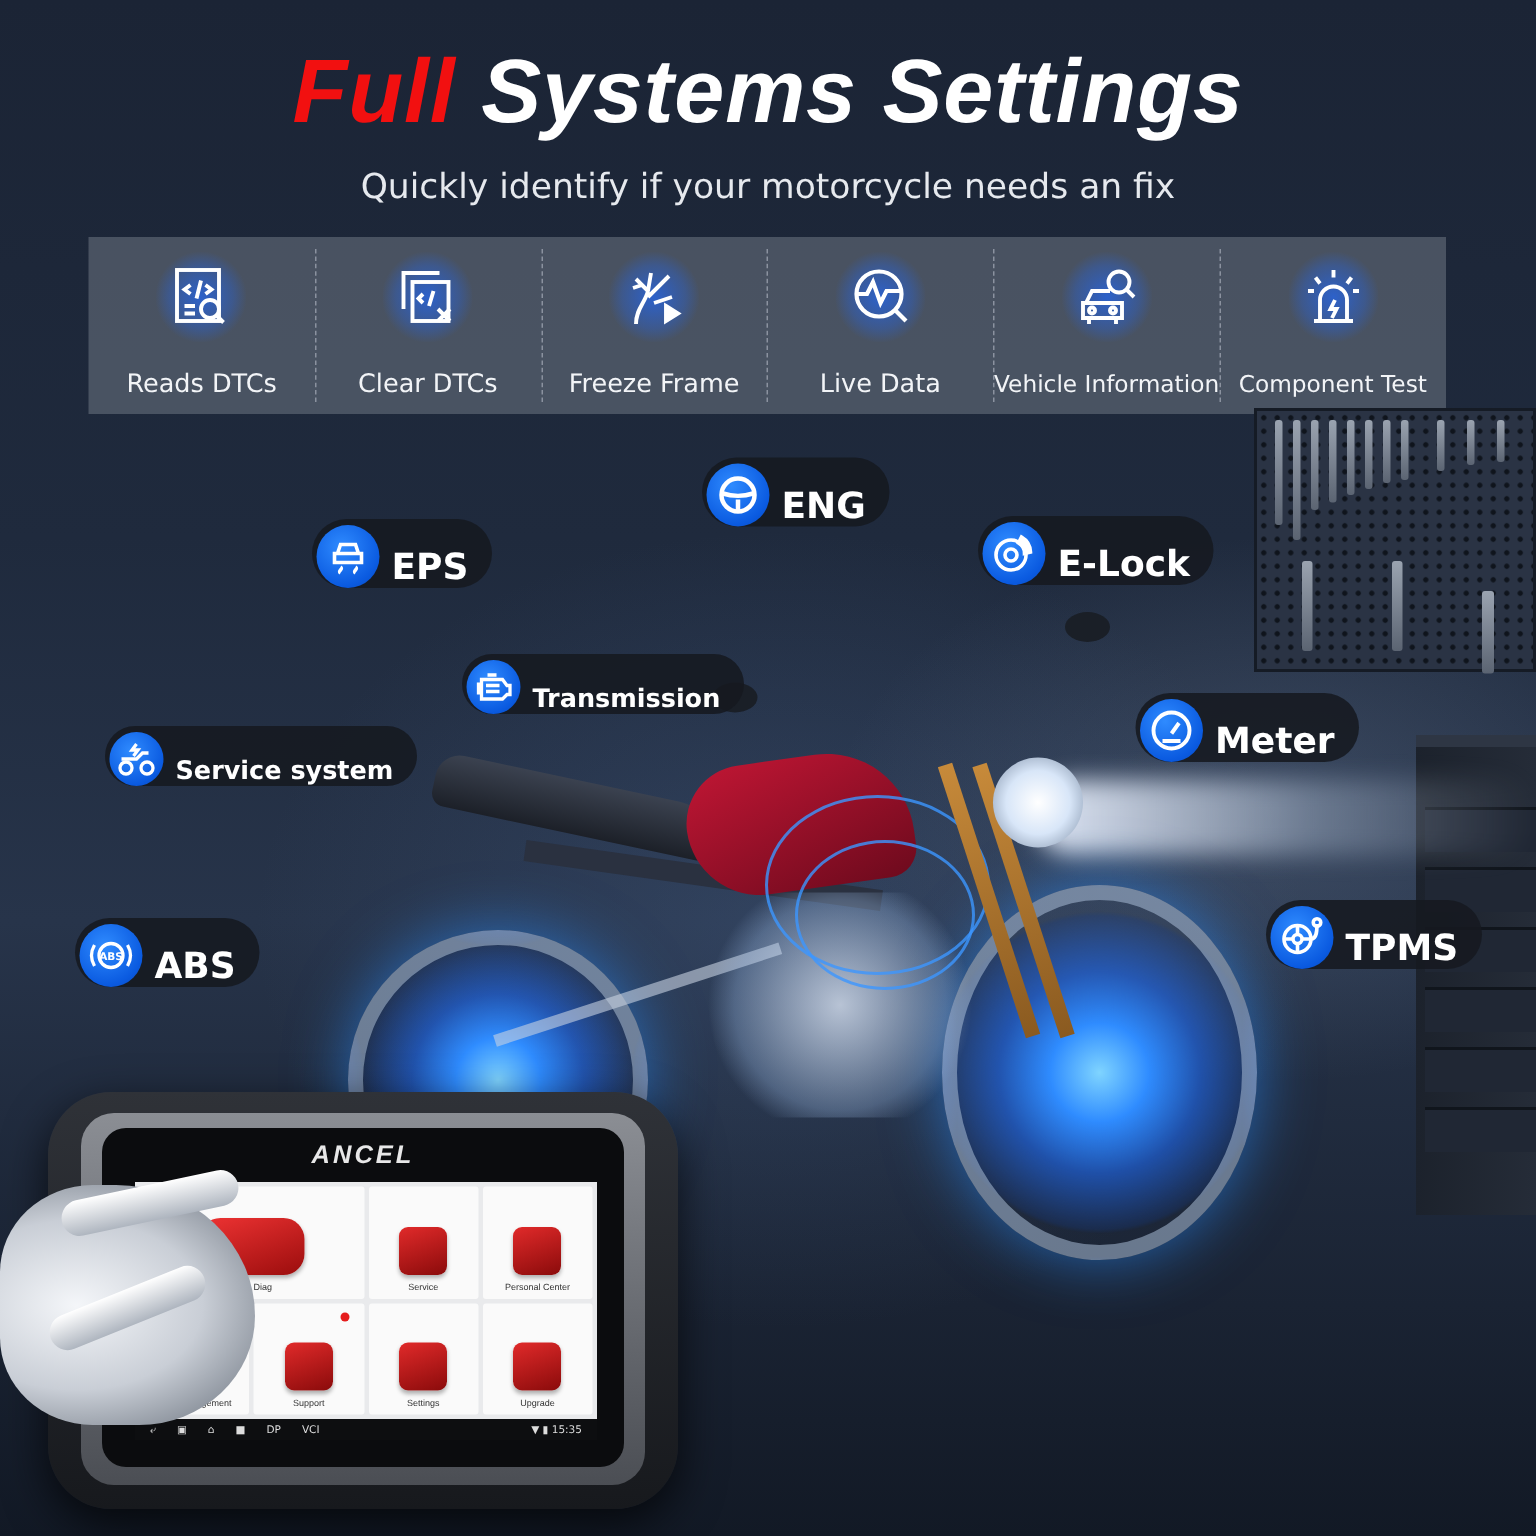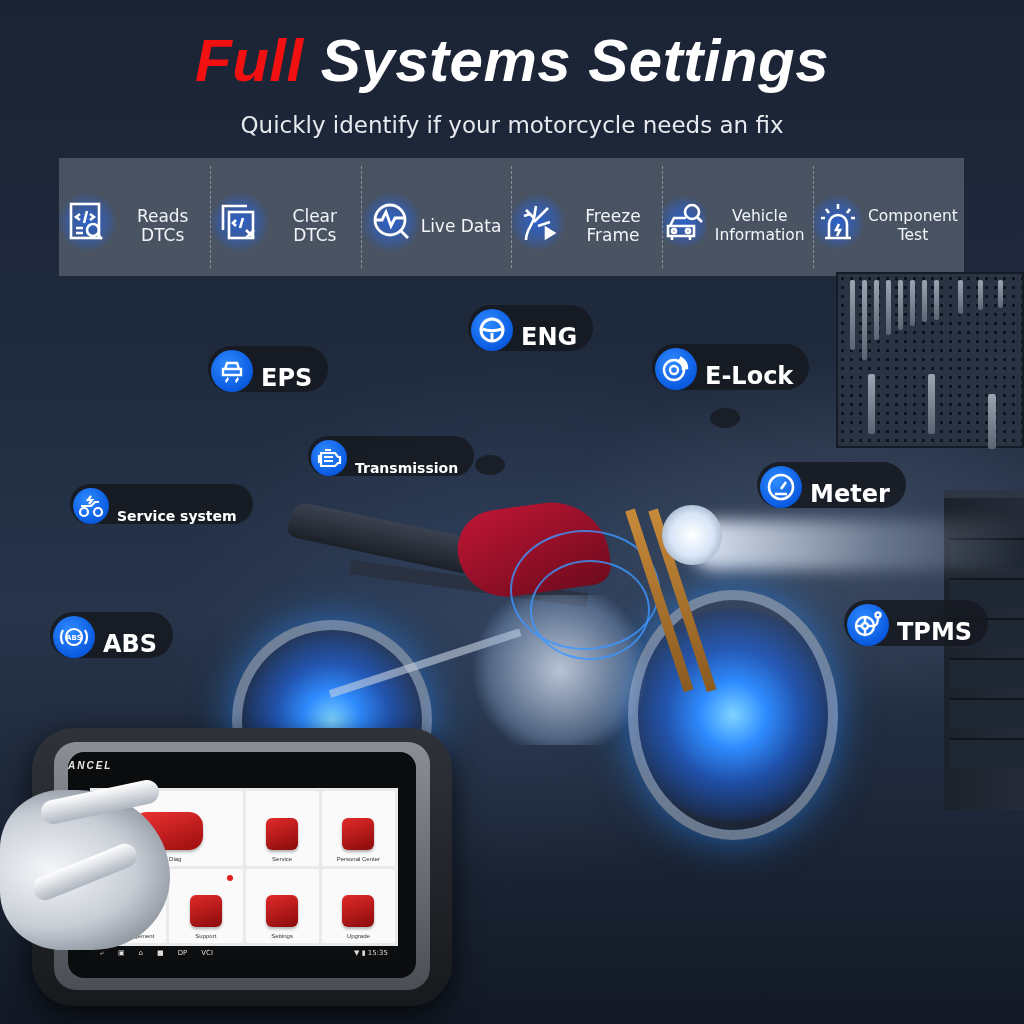--- a/index.html
+++ b/index.html
@@ -27,22 +27,23 @@
     font-size: 23px; color: #e6e9ee; line-height: 34px;
   }
 
   
   .features {
     position: absolute; left: 59px; top: 158px; width: 905px; height: 118px;
     background: rgba(110,118,132,0.55);
     display: flex;
   }
   .feature {
-    flex: 1; position: relative; display: flex; flex-direction: row; align-items: center;
+    flex: 1; position: relative; display: flex; flex-direction: column; align-items: center;
     padding-top: 10px;
+    justify-content: space-between;
   }
   .feature + .feature::before {
     content: ""; position: absolute; left: 0; top: 8px; bottom: 8px;
     border-left: 1px dashed rgba(220,225,235,0.45);
   }
   .feature .ficon {
     width: 60px; height: 60px; display: flex; align-items: center; justify-content: center;
     background: radial-gradient(circle, rgba(40,100,220,0.85) 0%, rgba(40,100,220,0.35) 50%, transparent 72%);
   }
   .feature .flabel {
@@ -57,21 +58,21 @@
     background: rgba(22,25,32,0.88); border-radius: 23px; padding: 0 16px 0 3px;
   }
   .pill .picon {
     width: 42px; height: 42px; border-radius: 50%;
     background: radial-gradient(circle at 40% 35%, #2f8bff 0%, #0a5ae0 70%, #0848b8 100%);
     display: flex; align-items: center; justify-content: center; margin-right: 8px;
   }
   .pill .ptext { font-size: 24px; font-weight: bold; color: #fff; white-space: nowrap; }
   .pill.small { height: 40px; border-radius: 20px; }
   .pill.small .picon { width: 36px; height: 36px; }
-  .pill.small .ptext { font-size: 14px; margin-top: 24px; }
+  .pill.small .ptext { font-size: 17px; margin-top: 24px; }
 
   
   .pegboard {
     position: absolute; left: 836px; top: 272px; width: 188px; height: 176px;
     background:
       radial-gradient(circle, #0f141c 1.5px, transparent 2px) 0 0/9px 9px,
       #2a3344;
     border: 2px solid #151b25;
   }
   .tool { position: absolute; width: 5px; background: linear-gradient(#9aa3b0, #5b6472); border-radius: 2px; }
@@ -129,23 +130,23 @@
   }
   .tablet::before {
     content: ""; position: absolute; left: 22px; top: 14px; right: 22px; bottom: 16px;
     background: linear-gradient(180deg, #8b8e94, #4b4e54); border-radius: 22px;
   }
   .bezel {
     position: absolute; left: 36px; top: 24px; right: 36px; bottom: 28px;
     background: #0b0c0e; border-radius: 16px;
   }
   .brand {
-    position: absolute; left: 0; right: 0; top: 8px; text-align: left;
+    position: absolute; left: 0; right: 0; top: 8px; text-align: center;
     font-family: "Liberation Sans", sans-serif; font-weight: bold; font-style: italic;
-    font-size: 10px; letter-spacing: 2px; color: #e8e8e8;
+    font-size: 17px; letter-spacing: 2px; color: #e8e8e8;
   }
   .screen {
     position: absolute; left: 22px; top: 36px; right: 18px; bottom: 18px;
     background: #e9eaec; display: flex; flex-direction: column;
   }
   .grid { flex: 1; display: grid; grid-template-columns: 1fr 1fr 1fr 1fr; grid-template-rows: 1fr 1fr; gap: 3px; padding: 3px; }
   .tile {
     background: #fafafa; border-radius: 2px; display: flex; flex-direction: column; align-items: center;
     justify-content: flex-end; padding-bottom: 4px; position: relative;
   }
@@ -198,36 +199,36 @@
         <path d="M6 30V6h24"></path>
           <rect x="12" y="12" width="24" height="26"></rect>
         <path d="M19 20l-3 3 3 3M26 18l-3 10"></path>
           <path d="M29 30l8 8M37 30l-8 8"></path>
       </svg>
     </div>
     <div class="flabel">Clear DTCs</div>
   </div>
   <div class="feature">
     <div class="ficon">
+      <svg width="44" height="44" viewBox="0 0 44 44" fill="none" stroke="#fff" stroke-width="2.6">
+        <path d="M10 40c0-10 6-14 8-22M18 18l-8-8M18 18l2-12M18 22l12-12M22 26l12-4M14 14l-6 2M26 14l6-6"></path>
+        <path d="M30 28l8 5-8 5z" fill="#fff"></path>
+      </svg>
+    </div>
+    <div class="flabel">Freeze Frame</div>
+  </div>
+  <div class="feature">
+    <div class="ficon">
       <svg width="44" height="44" viewBox="0 0 44 44" fill="none" stroke="#fff" stroke-width="2.8">
         <circle cx="21" cy="20" r="15"></circle>
           <path d="M5 20h8l4-8 5 14 4-8h10"></path>
           <path d="M32 31l7 7"></path>
       </svg>
     </div>
     <div class="flabel">Live Data</div>
-  </div>
-  <div class="feature">
-    <div class="ficon">
-      <svg width="44" height="44" viewBox="0 0 44 44" fill="none" stroke="#fff" stroke-width="2.6">
-        <path d="M10 40c0-10 6-14 8-22M18 18l-8-8M18 18l2-12M18 22l12-12M22 26l12-4M14 14l-6 2M26 14l6-6"></path>
-        <path d="M30 28l8 5-8 5z" fill="#fff"></path>
-      </svg>
-    </div>
-    <div class="flabel">Freeze Frame</div>
   </div>
   <div class="feature">
     <div class="ficon">
       <svg width="44" height="44" viewBox="0 0 44 44" fill="none" stroke="#fff" stroke-width="2.6">
         <path d="M8 26l4-8h12M6 26h26v10H6zM10 36v4M28 36v4"></path>
           <circle cx="12" cy="31" r="2"></circle>
           <circle cx="26" cy="31" r="2"></circle>
         <circle cx="30" cy="12" r="7"></circle>
           <path d="M35 17l5 5"></path>
       </svg>

